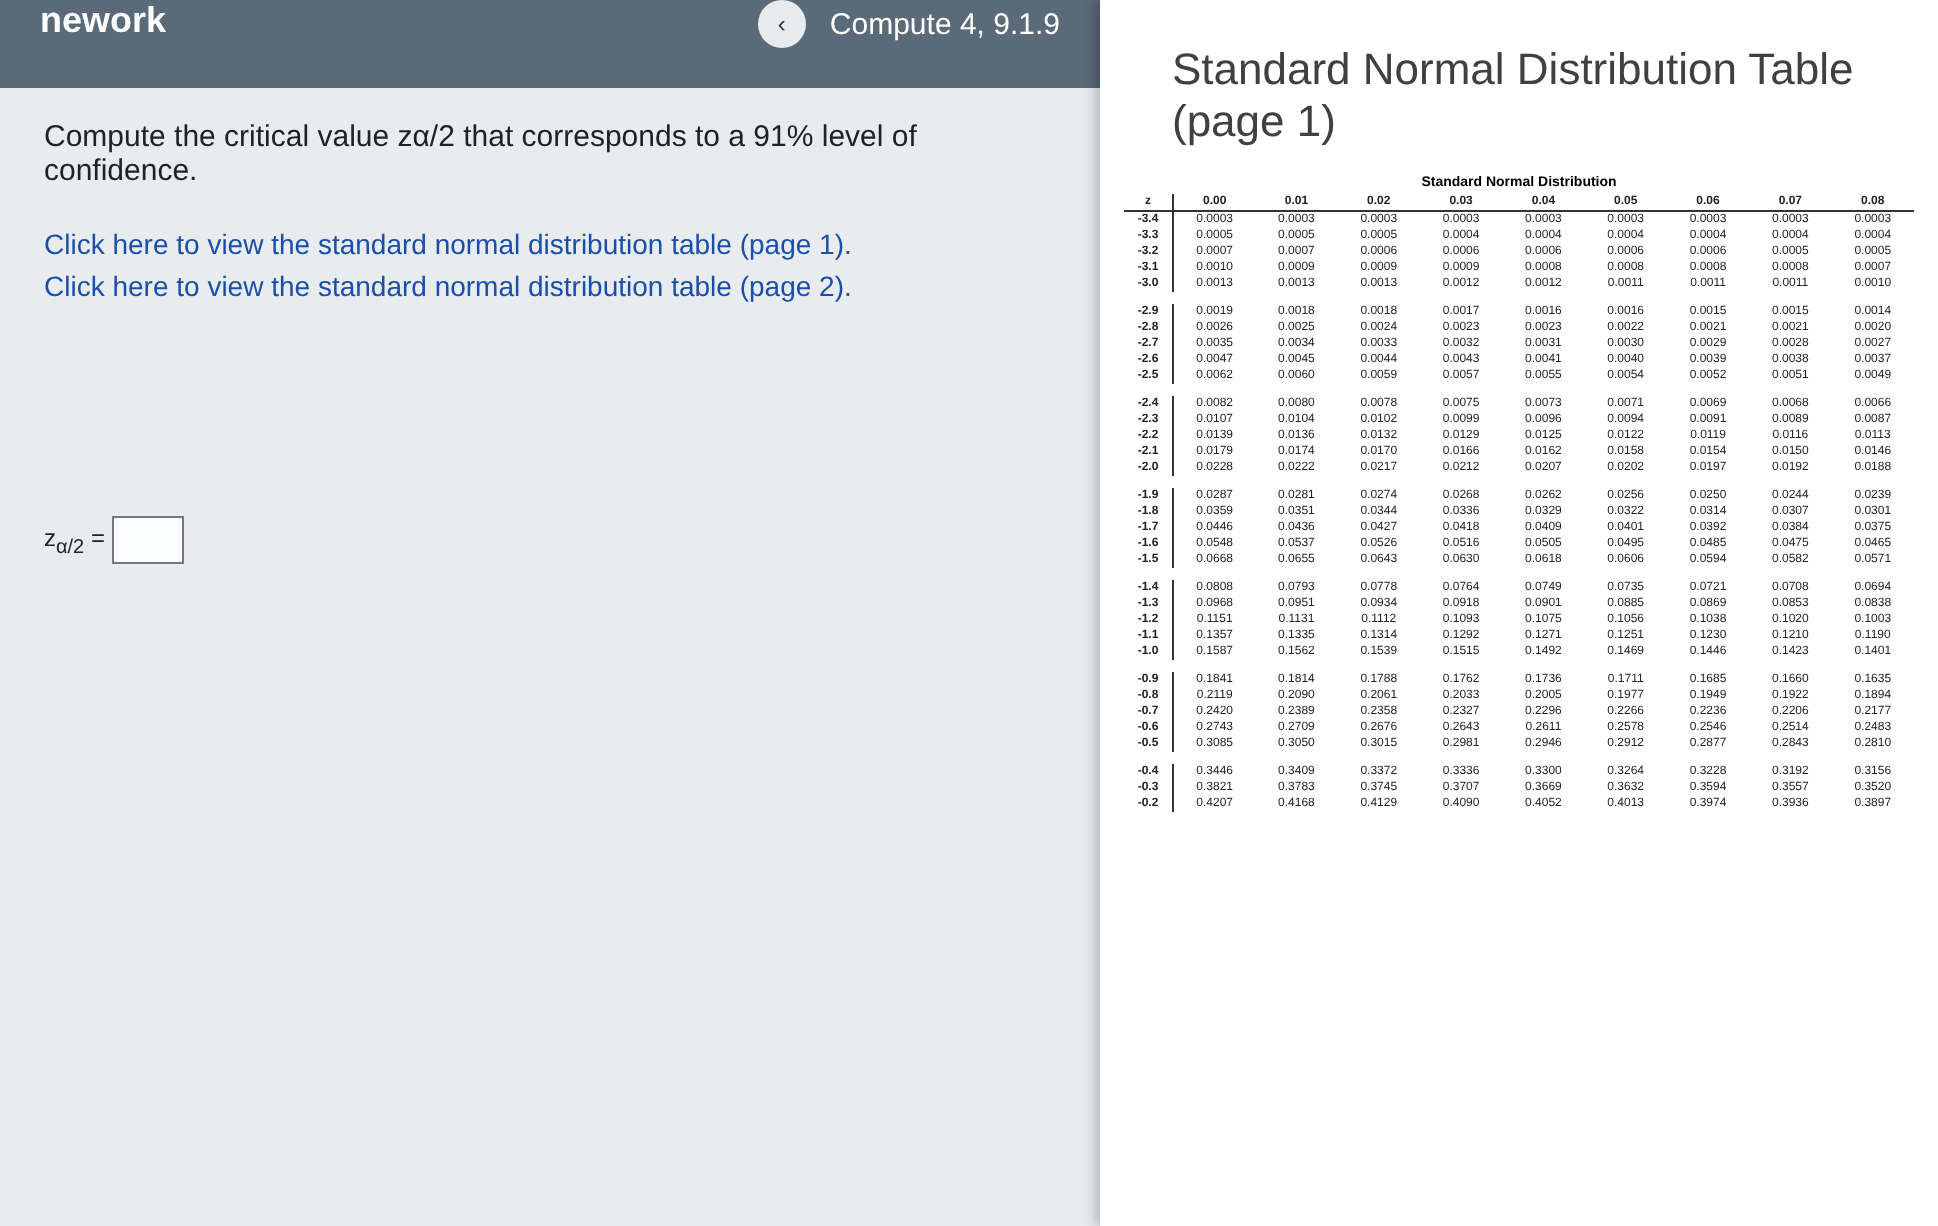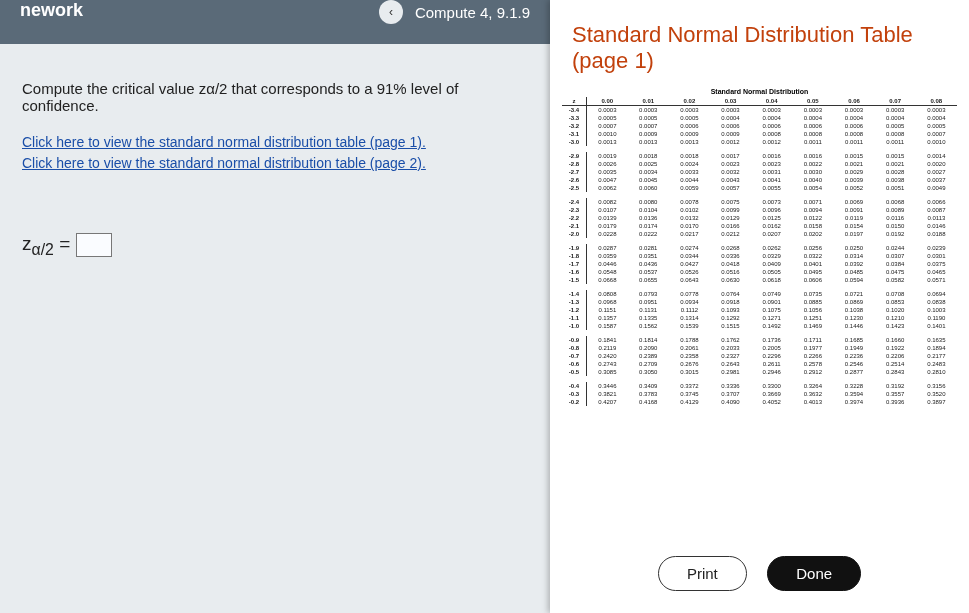--- a/index.html
+++ b/index.html
@@ -1,28 +1,28 @@
 <!DOCTYPE html>
 <html><head>
 <meta charset="utf-8">
 <style>
 html,body{margin:0;padding:0;font-family:Arial,Helvetica,sans-serif;background:#d8dee4;height:613px;width:969px;overflow:hidden}
 .left-pane{position:absolute;left:0;top:0;width:550px;height:613px;background:#e8ecef}
 .left-header{background:#5a6a78;color:#fff;height:44px;display:flex;align-items:flex-start;padding:0 20px;justify-content:space-between}
 .hw-title{font-size:18px;font-weight:bold}
 .q-nav{display:flex;align-items:center;gap:12px;font-size:15px}
 .q-nav .arrow{display:inline-flex;width:24px;height:24px;border-radius:50%;background:#e8ecef;color:#333;align-items:center;justify-content:center;font-size:12px;cursor:pointer}
-.left-body{padding:36px 22px;font-size:15px;color:#222}
+.left-body{padding:16px 22px;font-size:15px;color:#222}
 .links{margin-top:18px}
-.links a{color:#1a4ea8;text-decoration:underline;font-size:14px;display:block;line-height:1.5;cursor:pointer}
-.blank-row{margin-top:59px;font-size:19px}
+.links a{color:#1a4ea8;font-size:14px;display:block;line-height:1.5;cursor:pointer}
+.blank-row{margin-top:104px;font-size:12px}
 .blank{display:inline-block;width:34px;height:22px;border:1px solid #777;background:#fafcff;vertical-align:middle}
 .round-note{font-size:14px;margin-top:4px}
 .modal{position:absolute;left:550px;top:0;width:419px;height:613px;background:#fff;box-shadow:-2px 0 6px rgba(0,0,0,.25)}
-.modal-title{padding:22px 22px 14px;font-size:22px;color:#c2410c}
+.modal-title{padding:22px 36px 14px;font-size:22px;color:#404040}
 .table-wrap{padding:0 12px;overflow:hidden}
 table{border-collapse:collapse;font-size:6px;width:100%;table-layout:fixed}
 th,td{text-align:center;padding:1px 0;color:#222}
 th{font-weight:bold;border-bottom:1px solid #333;font-size:6px}
 td.zcol{font-weight:bold;border-right:1px solid #333;text-align:center;width:24px}
 .table-header-caption{text-align:center;font-weight:bold;font-size:7px;padding-bottom:2px}
 .modal-buttons{position:absolute;bottom:22px;left:0;right:0;text-align:center}
 .btn{display:inline-block;padding:8px 28px;border-radius:22px;font-size:15px;margin:0 8px;cursor:pointer}
 .btn-print{background:#fff;border:1px solid #333;color:#222}
 .btn-done{background:#111;border:1px solid #111;color:#fff}
@@ -487,17 +487,13 @@
             <td>0.4090</td>
             <td>0.4052</td>
             <td>0.4013</td>
             <td>0.3974</td>
             <td>0.3936</td>
             <td>0.3897</td>
           </tr>
         </tbody>
     </table>
   </div>
-  <div class="modal-buttons">
-    <span class="btn btn-print">Print</span>
-    <span class="btn btn-done">Done</span>
-  </div>
 </div>
 
 </body></html>

